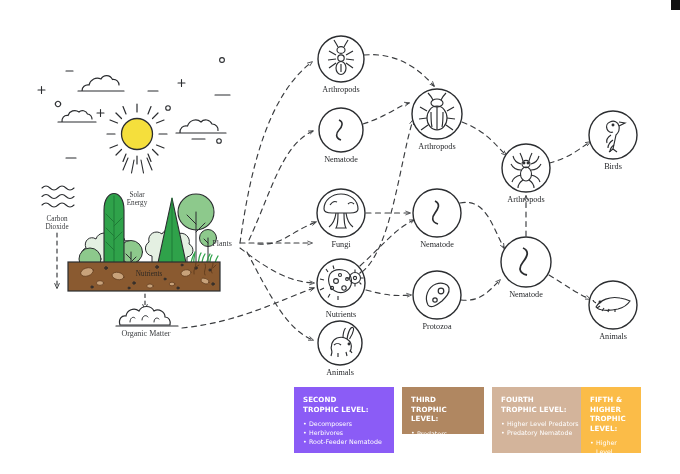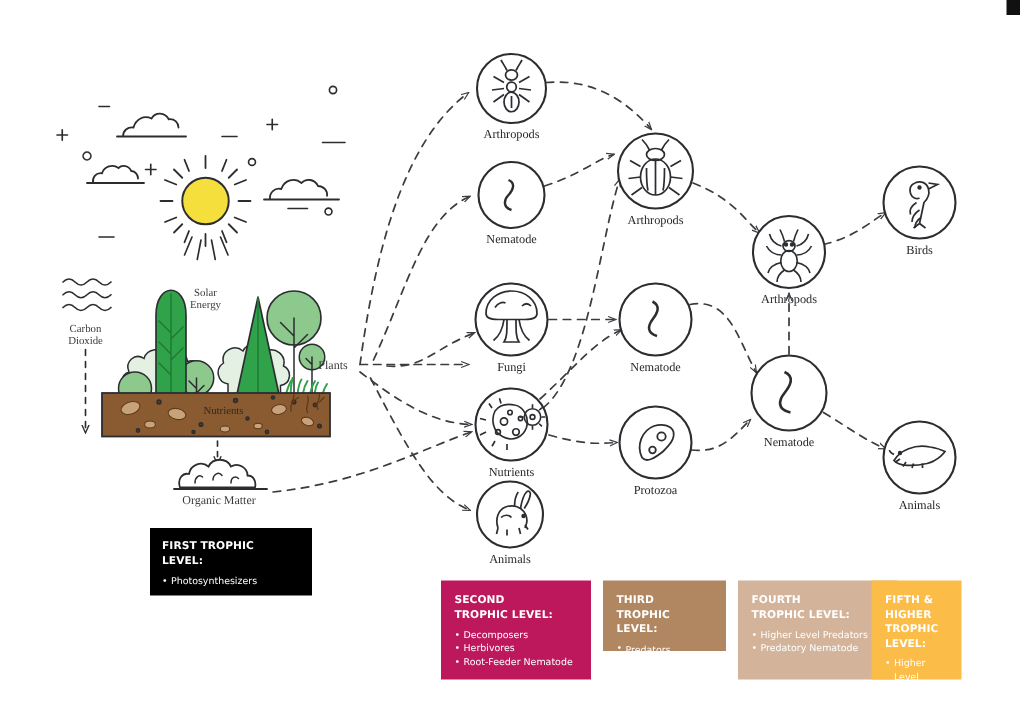--- a/index.html
+++ b/index.html
@@ -365,31 +365,22 @@
   <div class="node-label" style="left:341px;top:310px;">Nutrients</div>
   <div class="node-label" style="left:340px;top:368px;">Animals</div>
   <div class="node-label" style="left:437px;top:142px;">Arthropods</div>
   <div class="node-label" style="left:437px;top:240px;">Nematode</div>
   <div class="node-label" style="left:437px;top:322px;">Protozoa</div>
   <div class="node-label" style="left:526px;top:195px;">Arthropods</div>
   <div class="node-label" style="left:526px;top:290px;">Nematode</div>
   <div class="node-label" style="left:613px;top:162px;">Birds</div>
   <div class="node-label" style="left:613px;top:332px;">Animals</div>
 
-  <div class="legend" style="left:100px;top:352px;width:108px;height:45px;background:#000;color:#fff;padding:7px 8px;">
-    <div class="lhead">
-      <span>FIRST TROPHIC</span><br>
-      <span>LEVEL:</span>
-    </div>
-    <ul>
-      <li>Photosynthesizers</li>
-    </ul>
-  </div>
-
-  <div class="legend" style="left:294px;top:387px;width:100px;height:66px;background:#be185d;color:#fff;">
+
+  <div class="legend" style="left:294px;top:387px;width:100px;height:66px;background:#8b5cf6;color:#fff;">
     <div class="lhead">
       <span>SECOND</span><br>
       <span>TROPHIC LEVEL:</span>
     </div>
     <ul>
       <li>Decomposers</li>
       <li>Herbivores</li>
       <li>Root-Feeder Nematode</li>
     </ul>
   </div>

